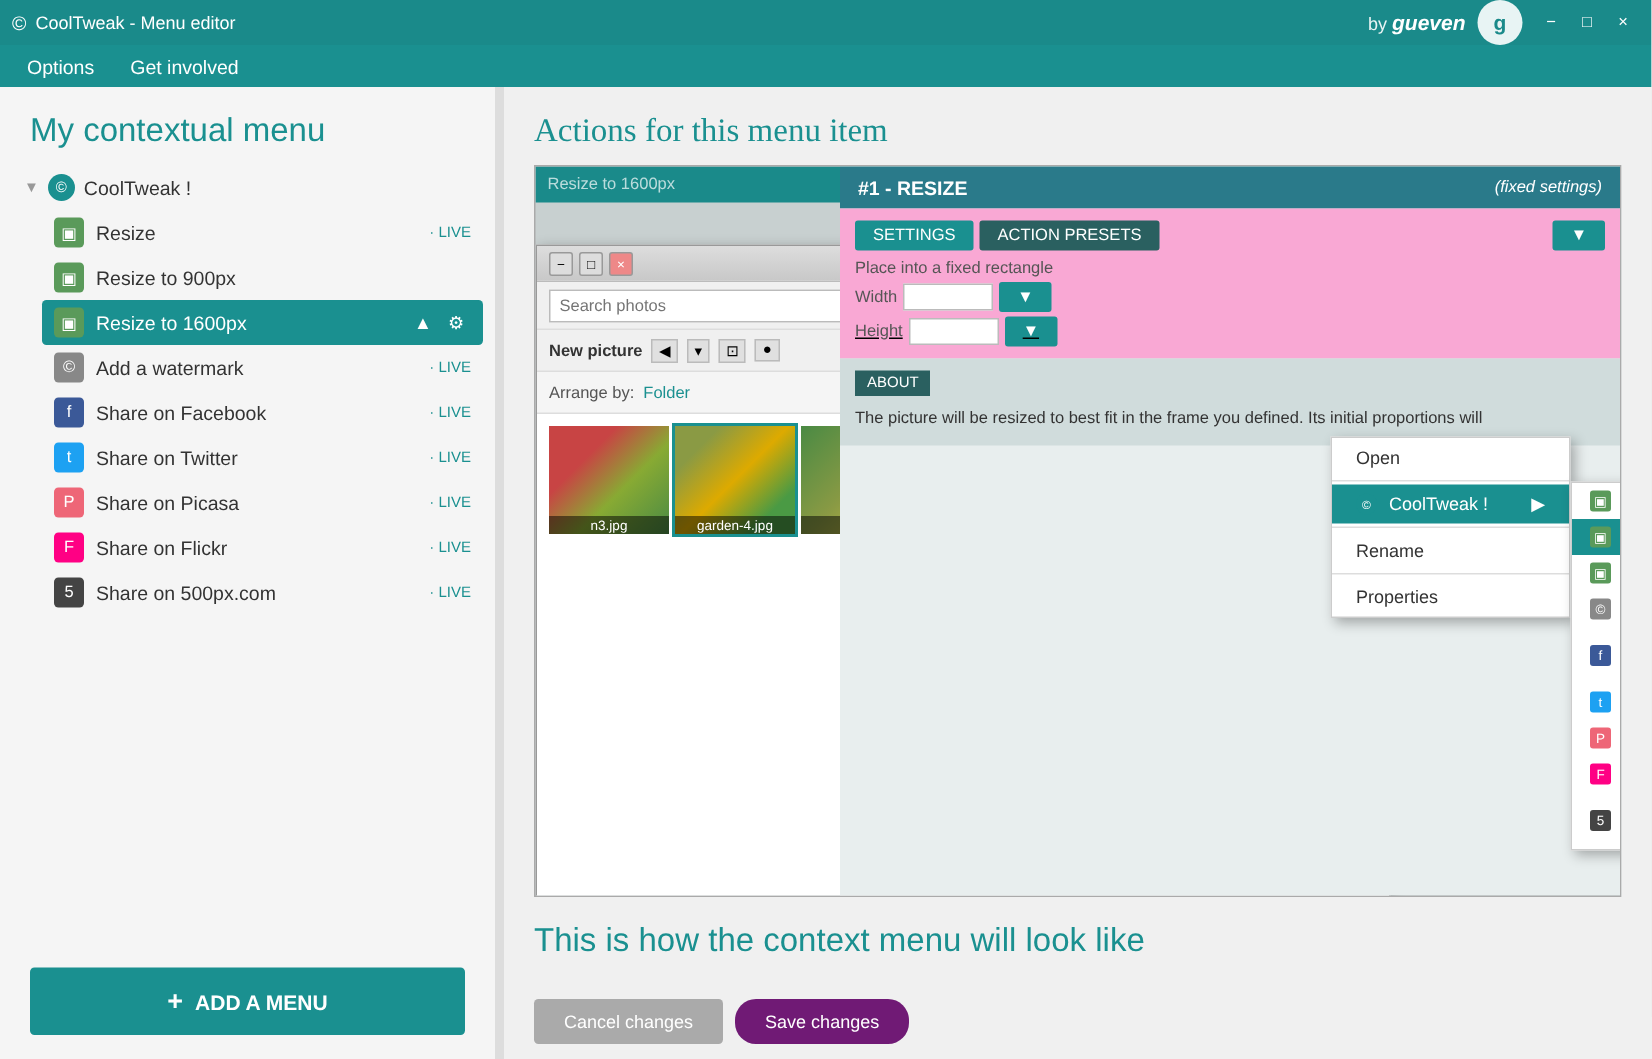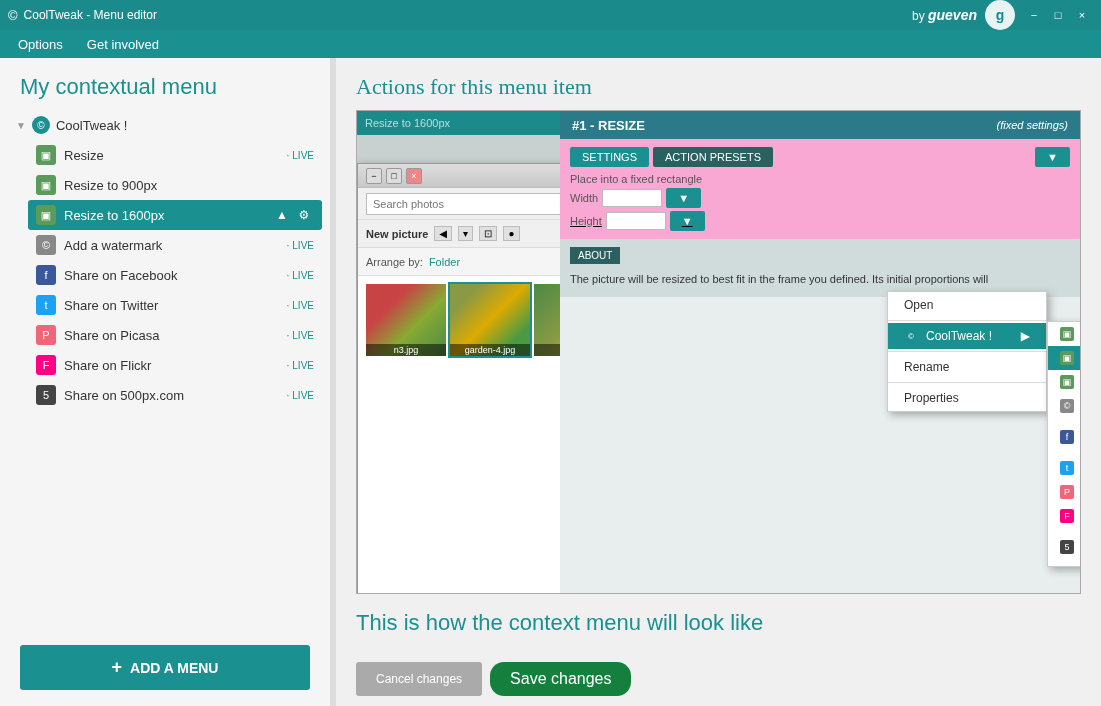--- a/index.html
+++ b/index.html
@@ -250,21 +250,21 @@
 
     
     .bottom-buttons {
       display: flex;
       justify-content: flex-start;
       gap: 8px;
       padding: 10px 20px;
       background: #f0f0f0;
     }
     .cancel-btn { background: #aaa; color: white; border: none; padding: 8px 20px; font-size: 12px; cursor: pointer; border-radius: 3px; }
-    .save-btn { background: #15803d; color: white; border: none; padding: 8px 20px; font-size: 16px; cursor: pointer; border-radius: 14px; }
+    .save-btn { background: #701a75; color: white; border: none; padding: 8px 20px; font-size: 12px; cursor: pointer; border-radius: 14px; }
 
     
     .exp-folder-bar {
       background: #f0f0f0;
       height: 28px;
       display: flex;
       align-items: center;
       padding: 0 8px;
       gap: 6px;
       border-bottom: 1px solid #ddd;

